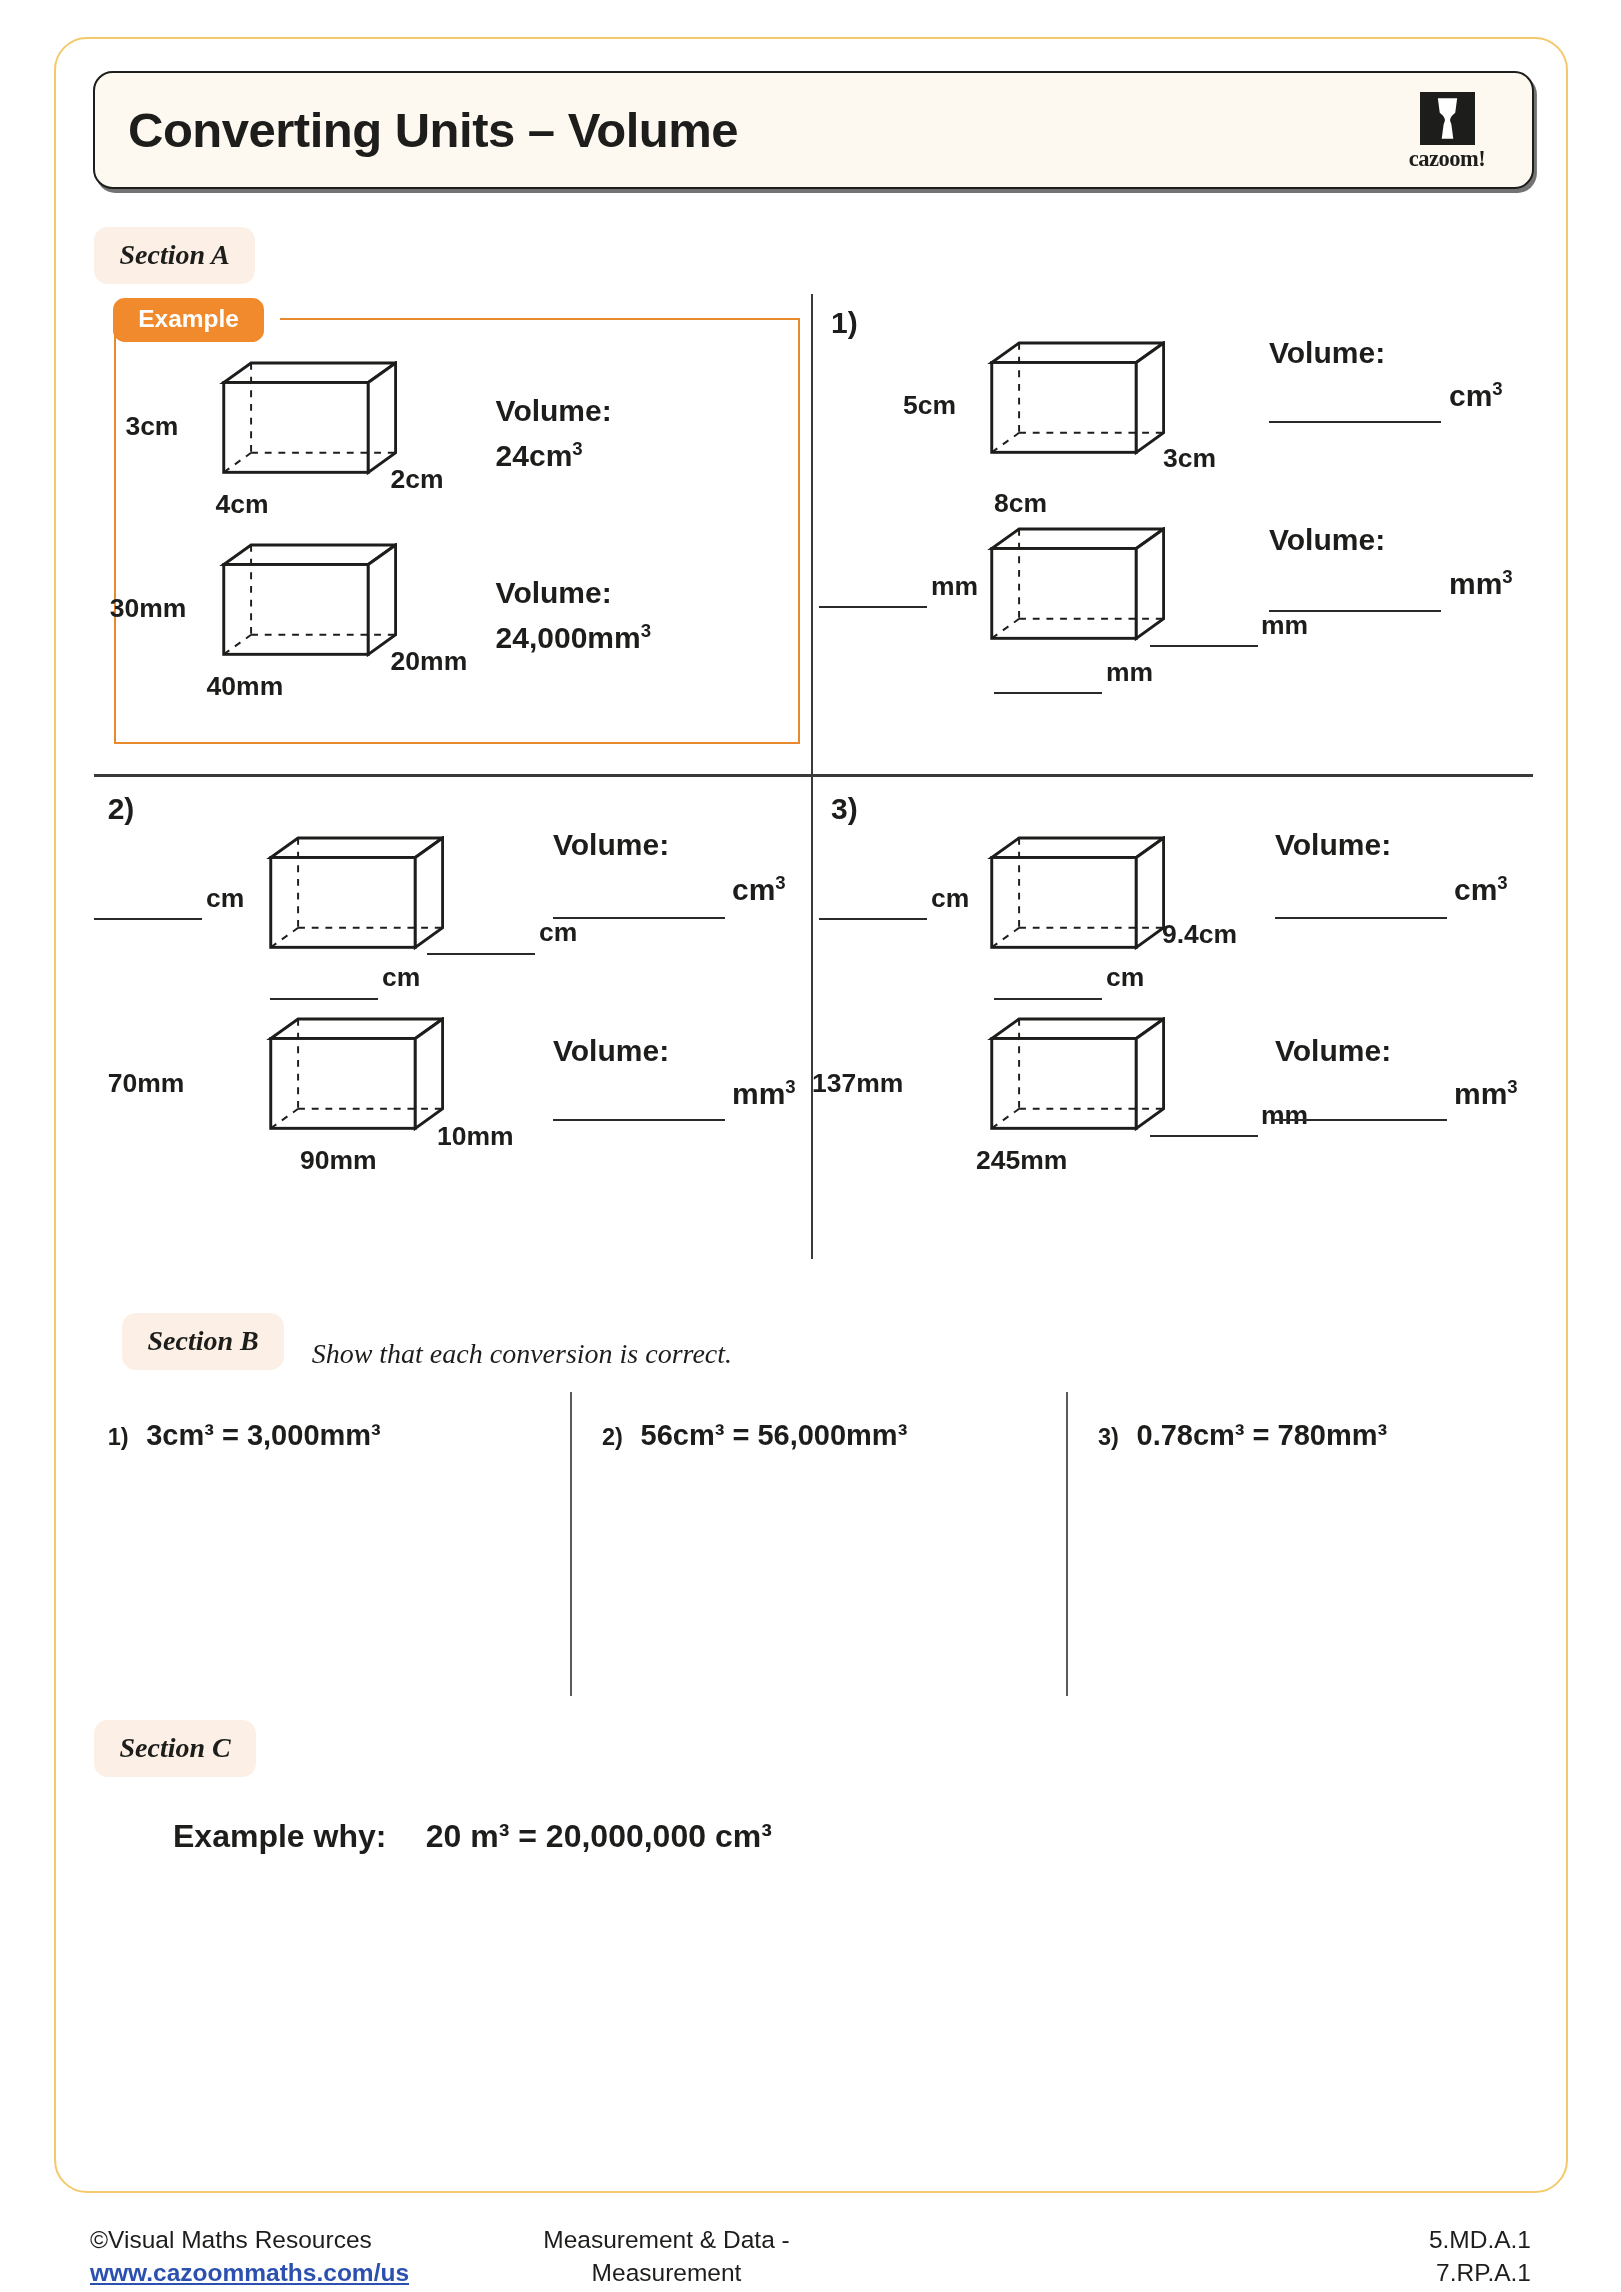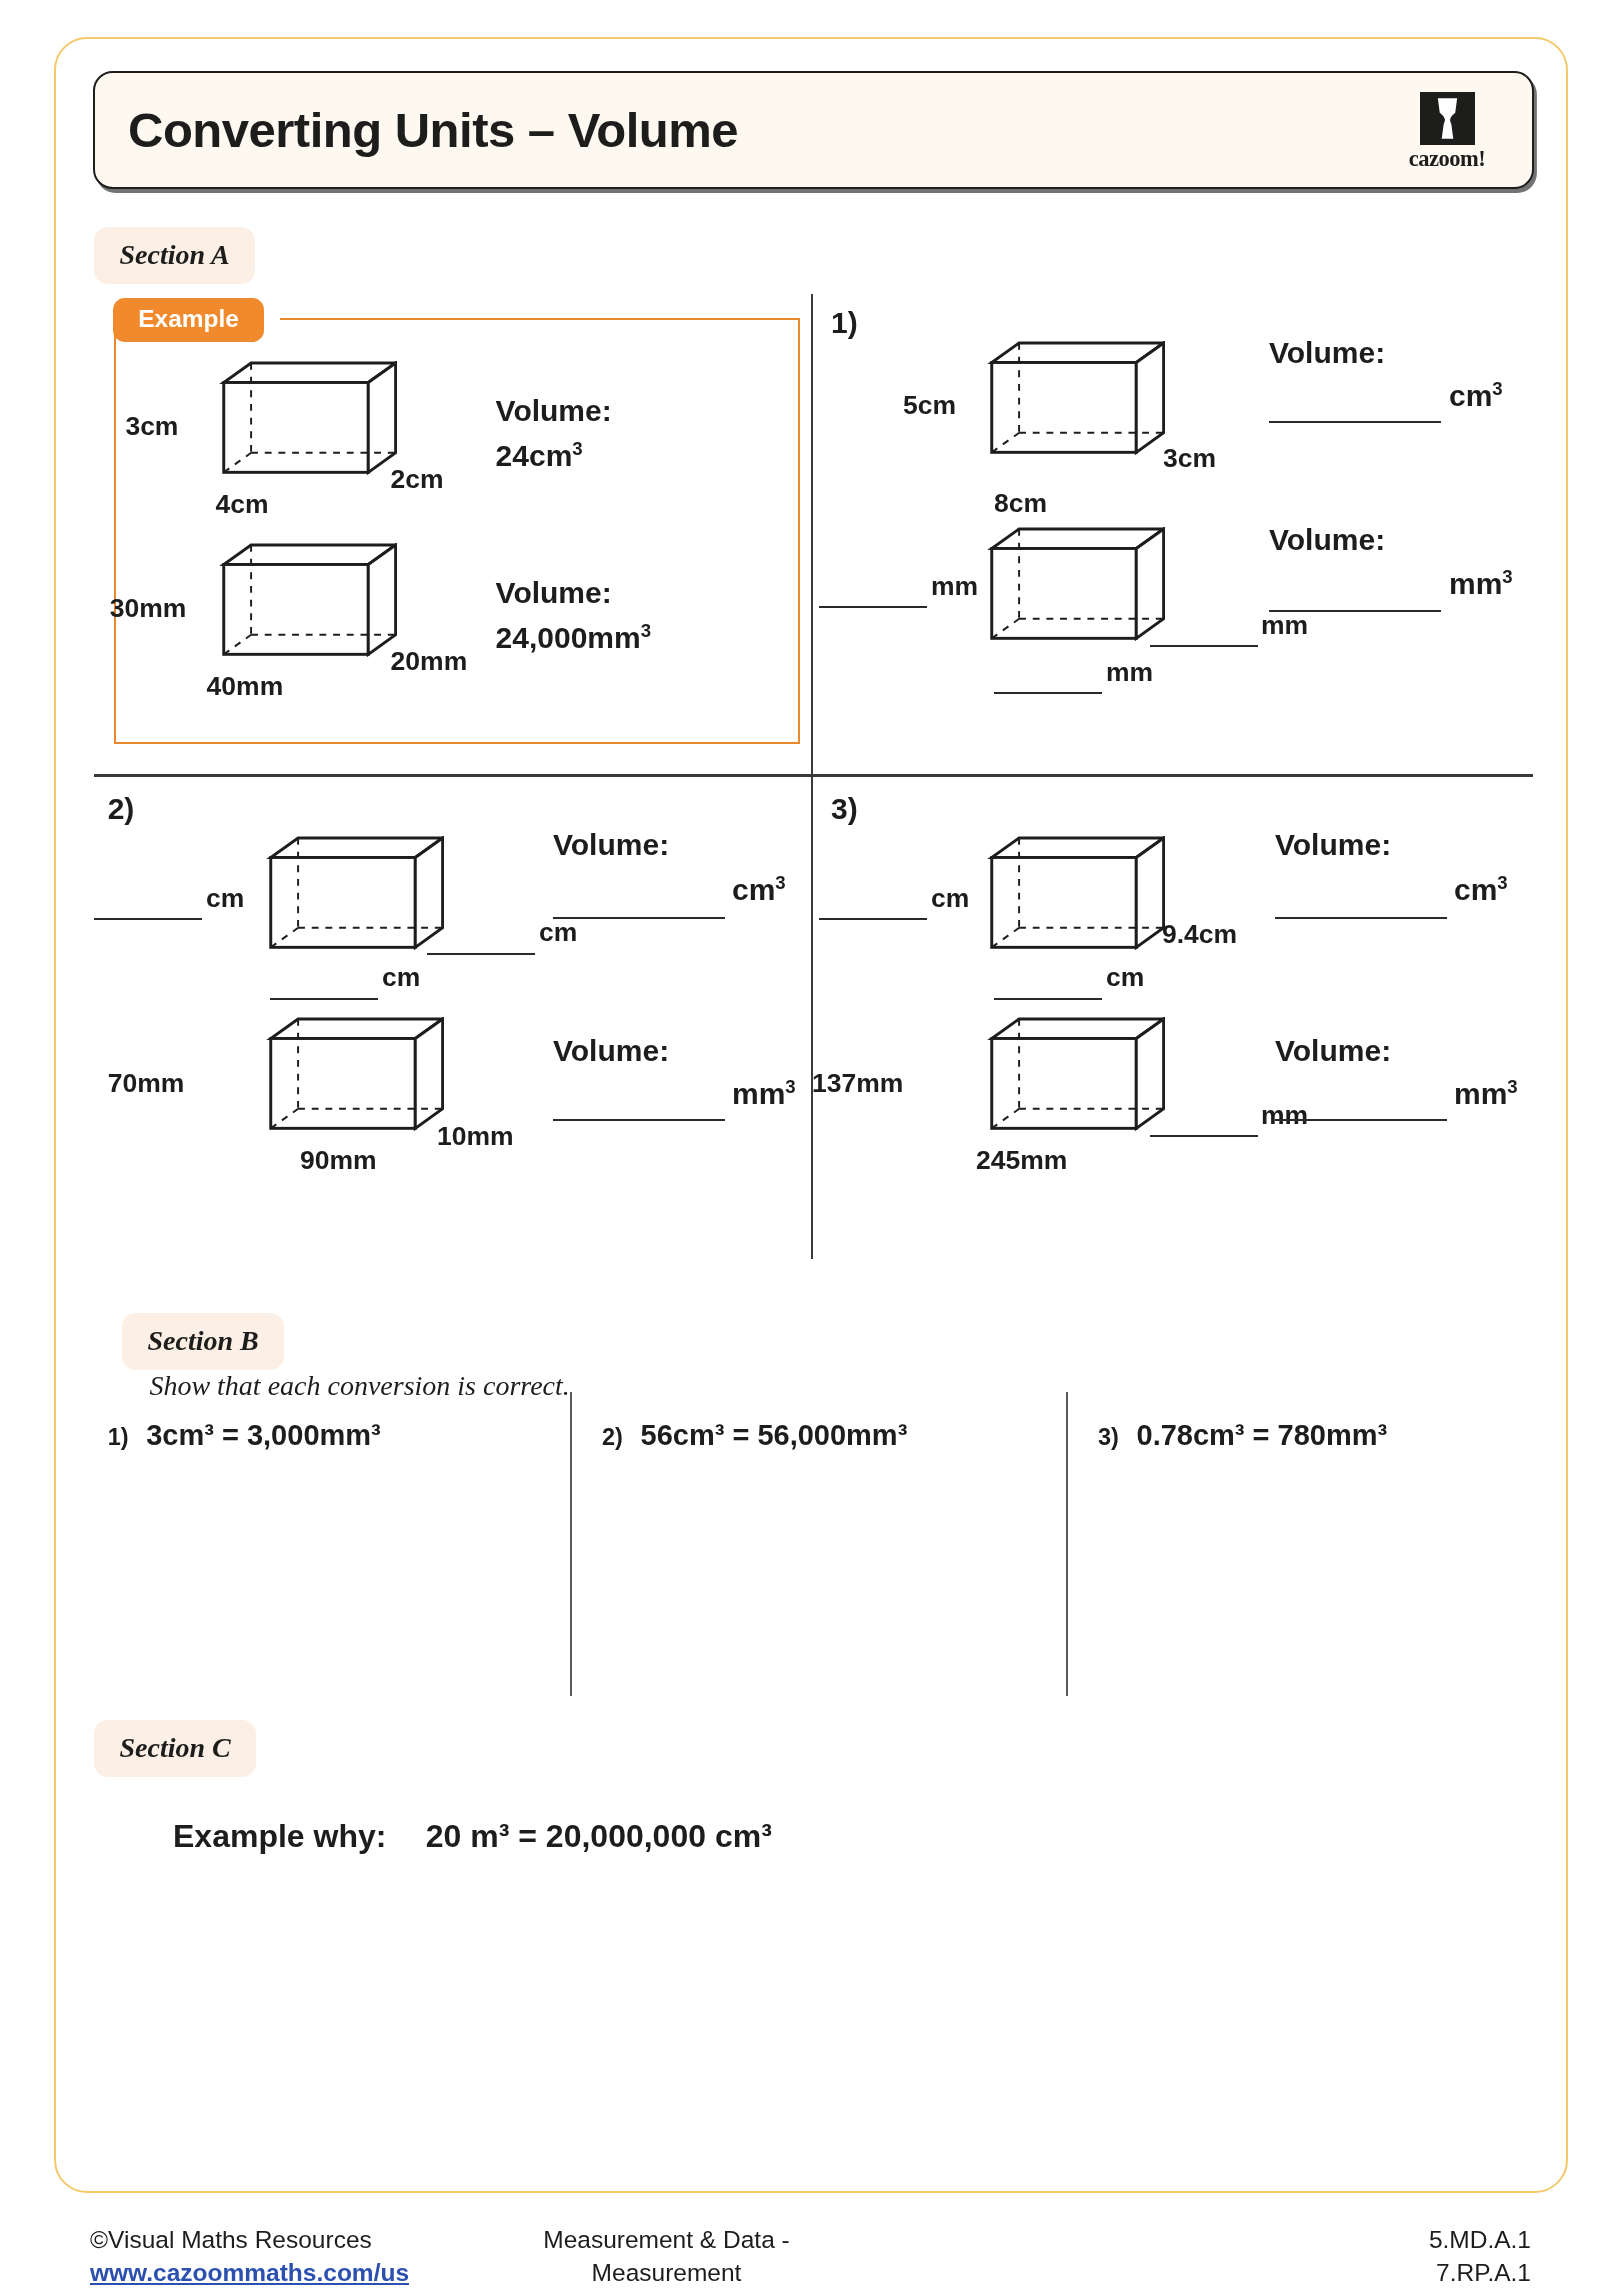--- a/index.html
+++ b/index.html
@@ -50,21 +50,21 @@
     width:55px; height:53px; background:#1d1d1b;
     display:flex; align-items:center; justify-content:center;
   }
   .logo-word{
     font-size:22.5px; font-weight:bold; letter-spacing:-0.5px;
     color:#1d1d1b; margin-top:1px;
     font-family:"Liberation Serif", serif;
   }
 
   
-  .sec-row{ position:absolute; display:flex; align-items:flex-start;flex-direction:column; }
+  .sec-row{ position:absolute; display:flex; align-items:flex-end; }
   .sec-pill{
     background:#fcf0e6;
     border-radius:13.7px;
     padding:11.8px 25.5px 13.7px 25.5px;
     font-family:"Liberation Serif", serif;
     font-style:italic; font-weight:bold;
     font-size:28px; color:#1d1d1b;
     white-space:nowrap;
   }
   .sec-desc{

